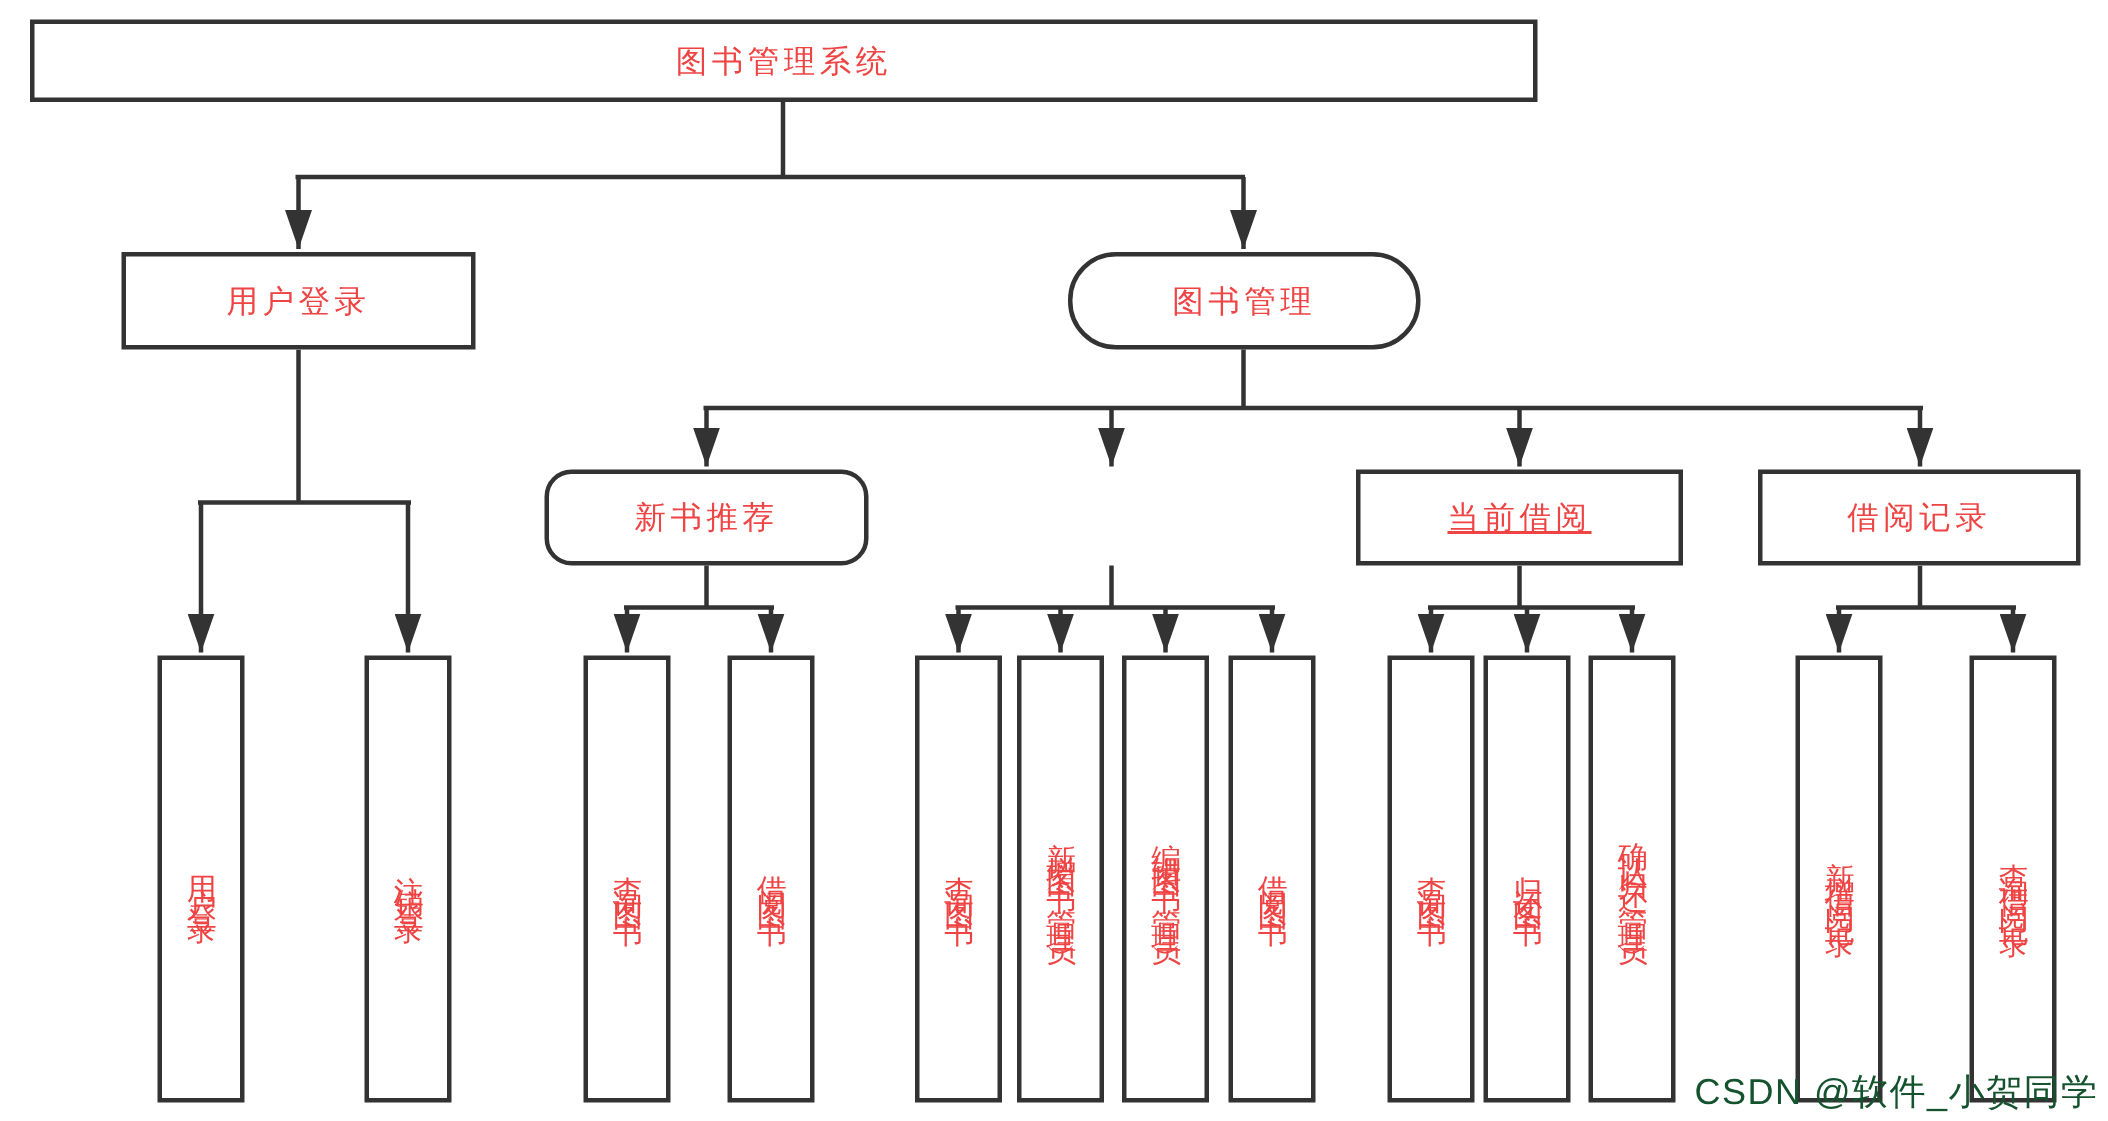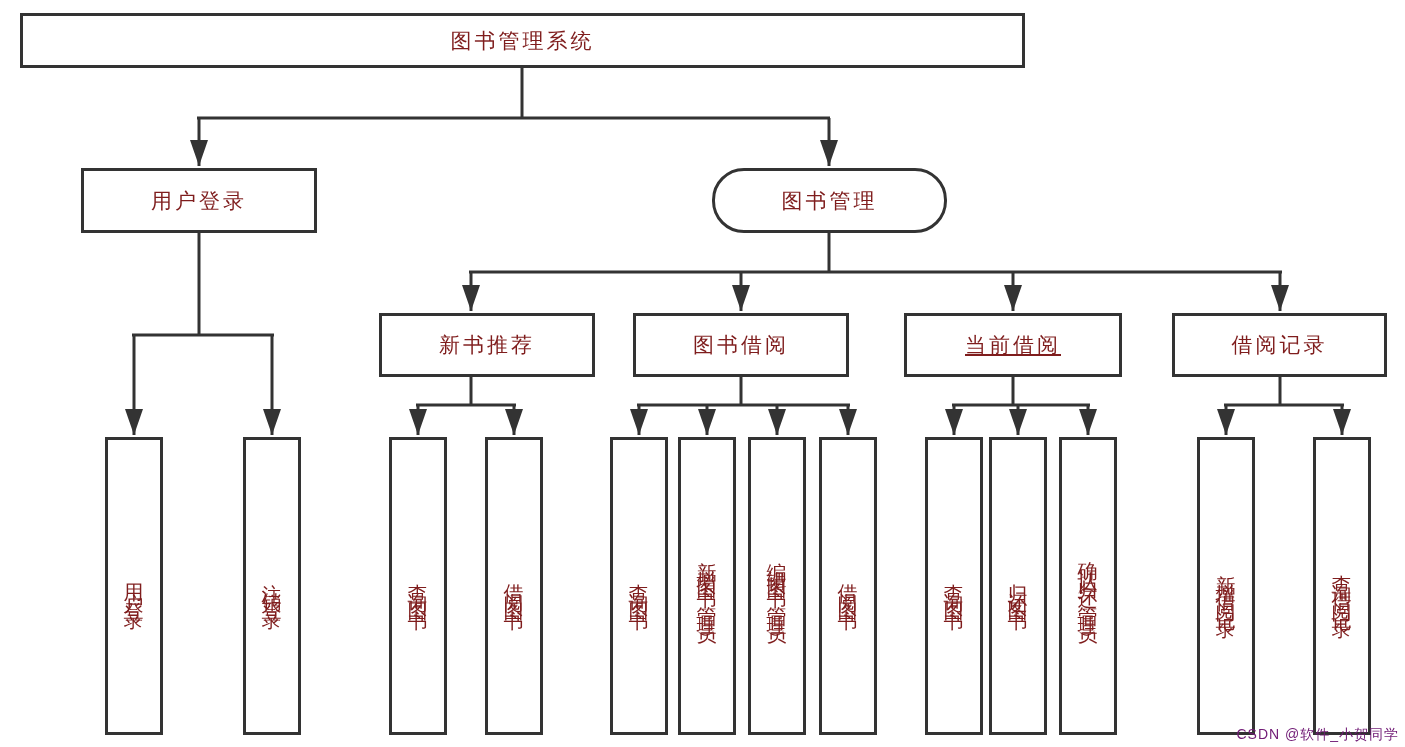--- a/index.html
+++ b/index.html
@@ -19,21 +19,21 @@
     position: absolute;
     left: 0; top: 0;
     width: 1405px; height: 747px;
     pointer-events: none;
   }
   .box {
     position: absolute;
     box-sizing: border-box;
     border: 3px solid #333333;
     background: #ffffff;
-    color: #7f1d1d;
+    color: #ef4444;
     display: flex;
     align-items: center;
     justify-content: center;
     text-align: right;
   }
   .h-label {
     font-size: 21px;
     letter-spacing: 3px;
     white-space: nowrap;
   }
@@ -44,21 +44,21 @@
     letter-spacing: 9px;
     line-height: 1;
     white-space: nowrap;
   }
   
   .n-root   { left: 20px;  top: 13px;  width: 1005px; height: 55px; }
   
   .n-login  { left: 81px;  top: 168px; width: 236px; height: 65px; }
   .n-mgmt   { left: 712px; top: 168px; width: 235px; height: 65px; border-radius: 32px; }
   
-  .n-new    { left: 379px;  top: 313px; width: 216px; height: 64px; }
+  .n-new    { left: 363px;  top: 313px; width: 216px; height: 64px; border-radius: 18px; }
   .n-borrow { left: 633px;  top: 313px; width: 216px; height: 64px; }
   .n-cur    { left: 904px;  top: 313px; width: 218px; height: 64px; text-decoration: underline; }
   .n-rec    { left: 1172px; top: 313px; width: 215px; height: 64px; }
   
   .leaf { top: 437px; height: 298px; width: 58px; }
   .n-a1 { left: 105px; }
   .n-a2 { left: 243px; }
   .n-b1 { left: 389px; }
   .n-b2 { left: 485px; }
   .n-c1 { left: 610px; }
@@ -67,22 +67,22 @@
   .n-c4 { left: 819px; }
   .n-d1 { left: 925px; }
   .n-d2 { left: 989px; }
   .n-d3 { left: 1059px; }
   .n-e1 { left: 1197px; }
   .n-e2 { left: 1313px; }
   .watermark {
     position: absolute;
     right: 6px;
     bottom: 3px;
-    font-size: 14px;
-    color: #701a75;
+    font-size: 24px;
+    color: #14532d;
     letter-spacing: 1px;
     white-space: nowrap;
   }
 </style>
 </head>
 <body>
 
 <div class="stage">
 
   <svg class="connectors" width="1405" height="747" viewBox="0 0 1405 747" xmlns="http://www.w3.org/2000/svg">
@@ -142,23 +142,20 @@
   <div class="box n-login">
     <span class="h-label">用户登录</span>
   </div>
   <div class="box n-mgmt">
     <span class="h-label">图书管理</span>
   </div>
 
   <div class="box n-new">
     <span class="h-label">新书推荐</span>
   </div>
-  <div class="box n-borrow">
-    <span class="h-label">图书借阅</span>
-  </div>
   <div class="box n-cur">
     <span class="h-label">当前借阅</span>
   </div>
   <div class="box n-rec">
     <span class="h-label">借阅记录</span>
   </div>
 
   <div class="box leaf n-a1">
     <span class="v-label">用户登录</span>
   </div>

